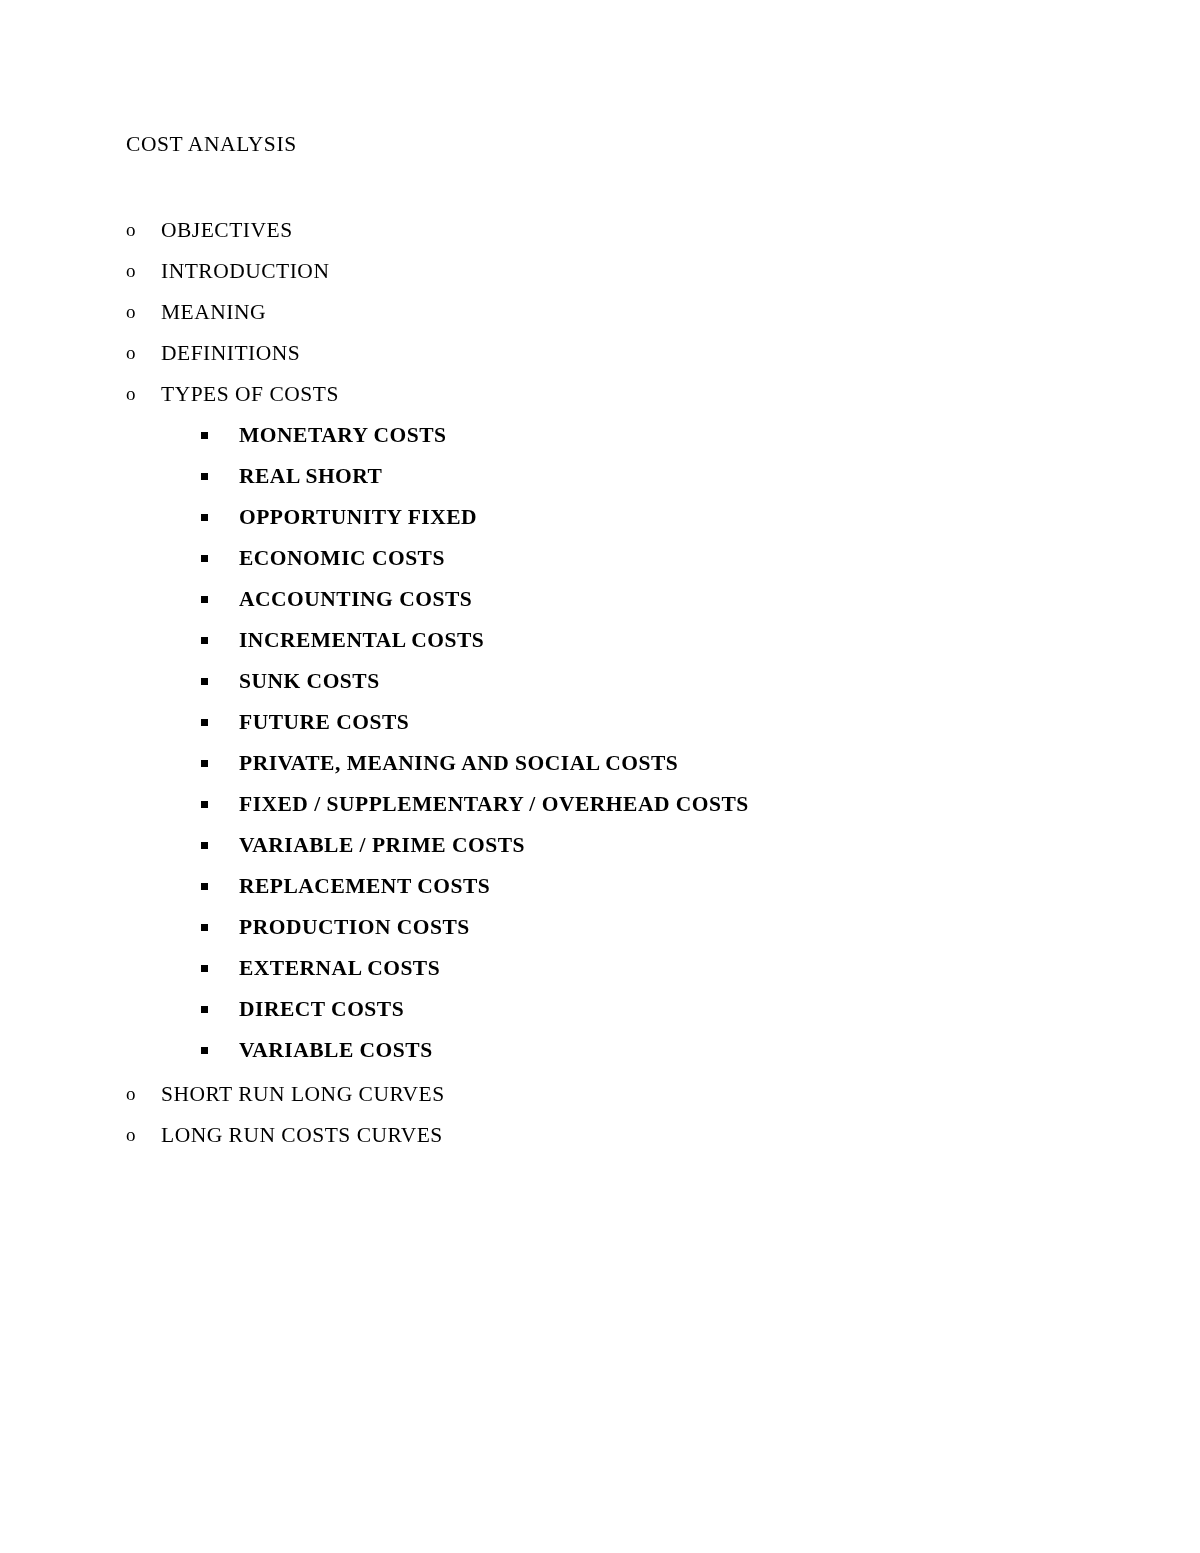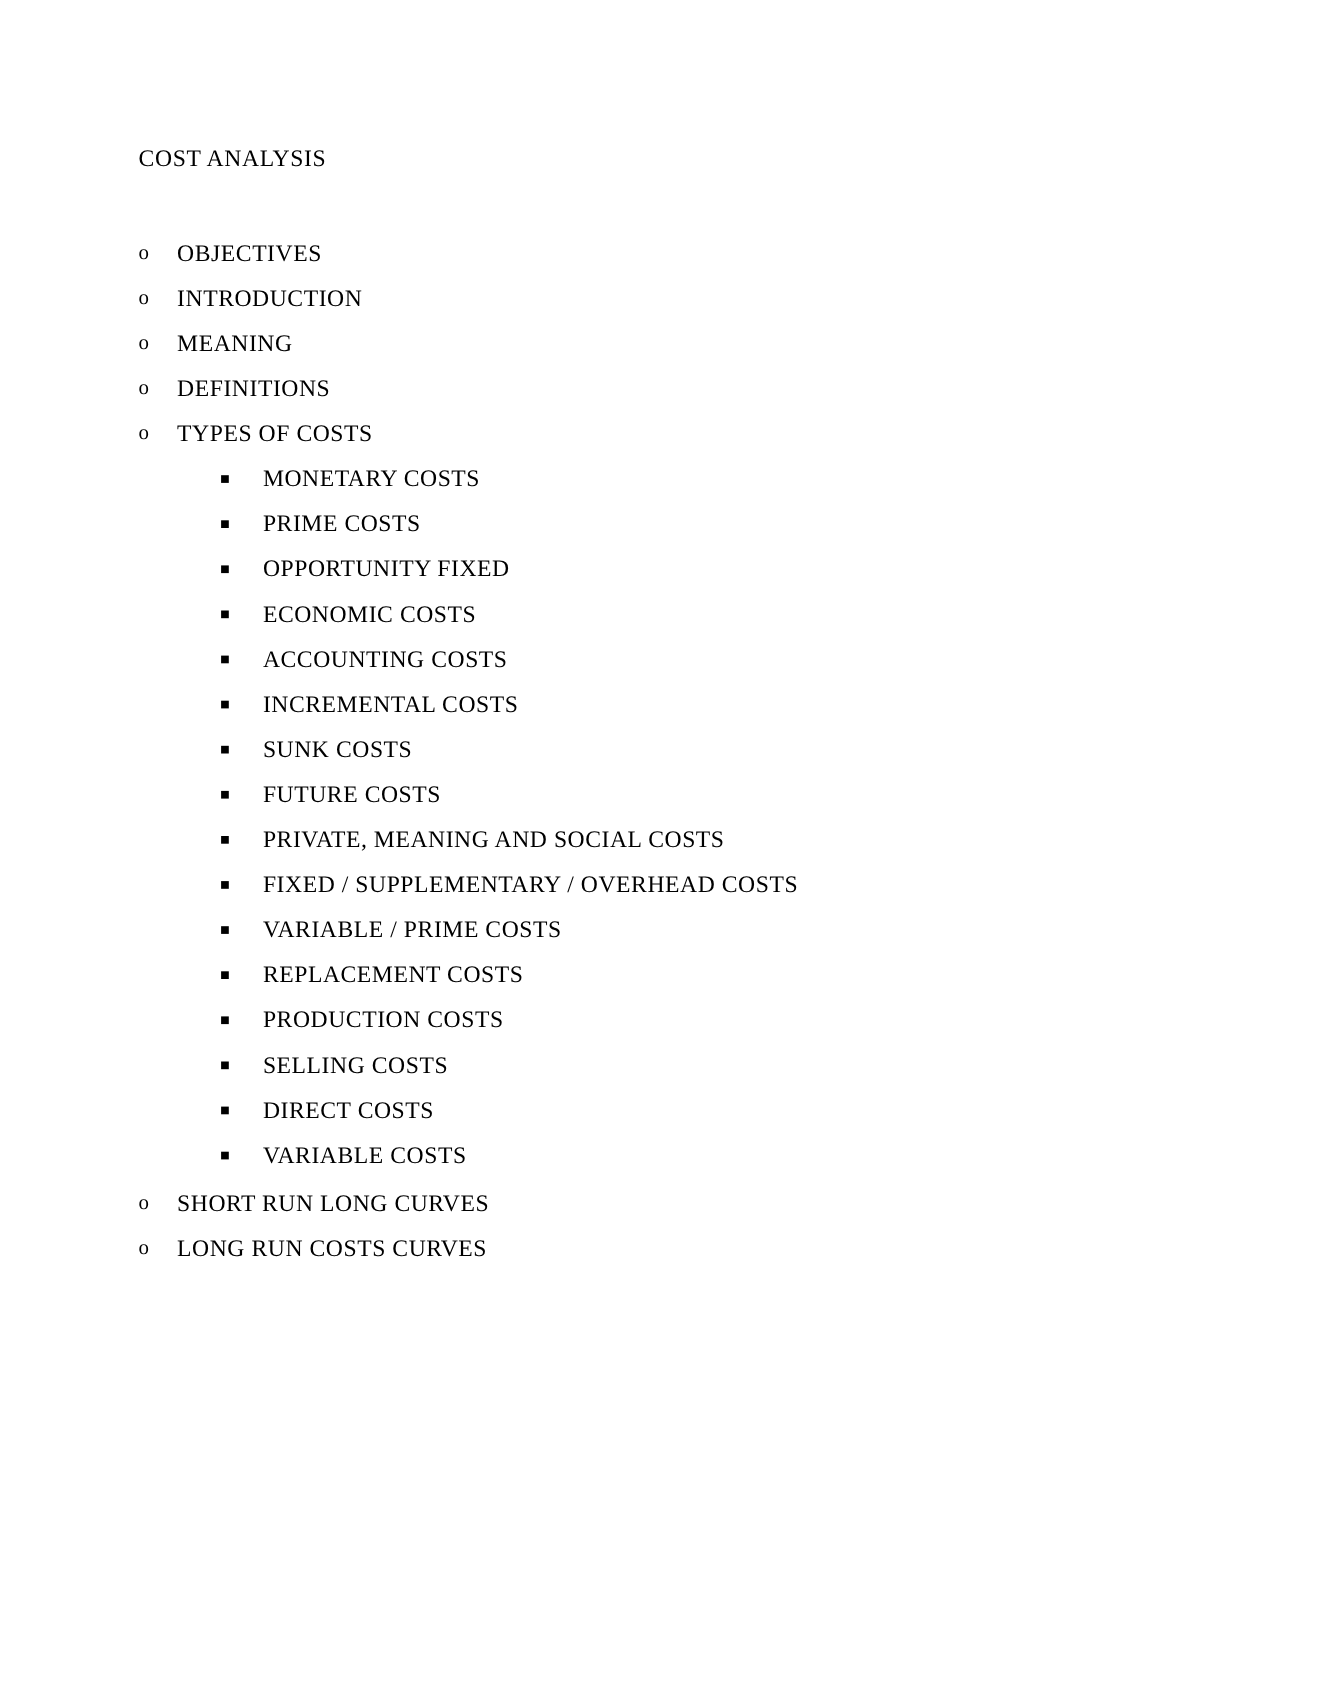--- a/index.html
+++ b/index.html
@@ -62,20 +62,21 @@
     padding: 0;
   }
   ul.level2 > li {
     position: relative;
     padding-left: 38px;
     margin-left: 40px;
     font-size: 21.5px;
     letter-spacing: 0.5px;
     line-height: 1.0;
     margin-bottom: 19.5px;
+    font-weight: bold;
   }
   ul.level2 > li:last-child {
     margin-bottom: 22px;
   }
   ul.level2 > li > .marker-sq {
     position: absolute;
     left: 0px;
     top: 7px;
     width: 7px;
     height: 7px;
@@ -120,21 +121,21 @@
         <span class="marker-o">o</span>
         <span class="item-text">TYPES OF COSTS</span>
 
         <ul class="level2">
           <li>
             <span class="marker-sq"></span>
             <span class="item-text">MONETARY COSTS</span>
           </li>
           <li>
             <span class="marker-sq"></span>
-            <span class="item-text">PRIME COSTS</span>
+            <span class="item-text">REAL SHORT</span>
           </li>
           <li>
             <span class="marker-sq"></span>
             <span class="item-text">OPPORTUNITY FIXED</span>
           </li>
           <li>
             <span class="marker-sq"></span>
             <span class="item-text">ECONOMIC COSTS</span>
           </li>
           <li>
@@ -168,21 +169,21 @@
           <li>
             <span class="marker-sq"></span>
             <span class="item-text">REPLACEMENT COSTS</span>
           </li>
           <li>
             <span class="marker-sq"></span>
             <span class="item-text">PRODUCTION COSTS</span>
           </li>
           <li>
             <span class="marker-sq"></span>
-            <span class="item-text">SELLING COSTS</span>
+            <span class="item-text">EXTERNAL COSTS</span>
           </li>
           <li>
             <span class="marker-sq"></span>
             <span class="item-text">DIRECT COSTS</span>
           </li>
           <li>
             <span class="marker-sq"></span>
             <span class="item-text">VARIABLE COSTS</span>
           </li>
         </ul>

